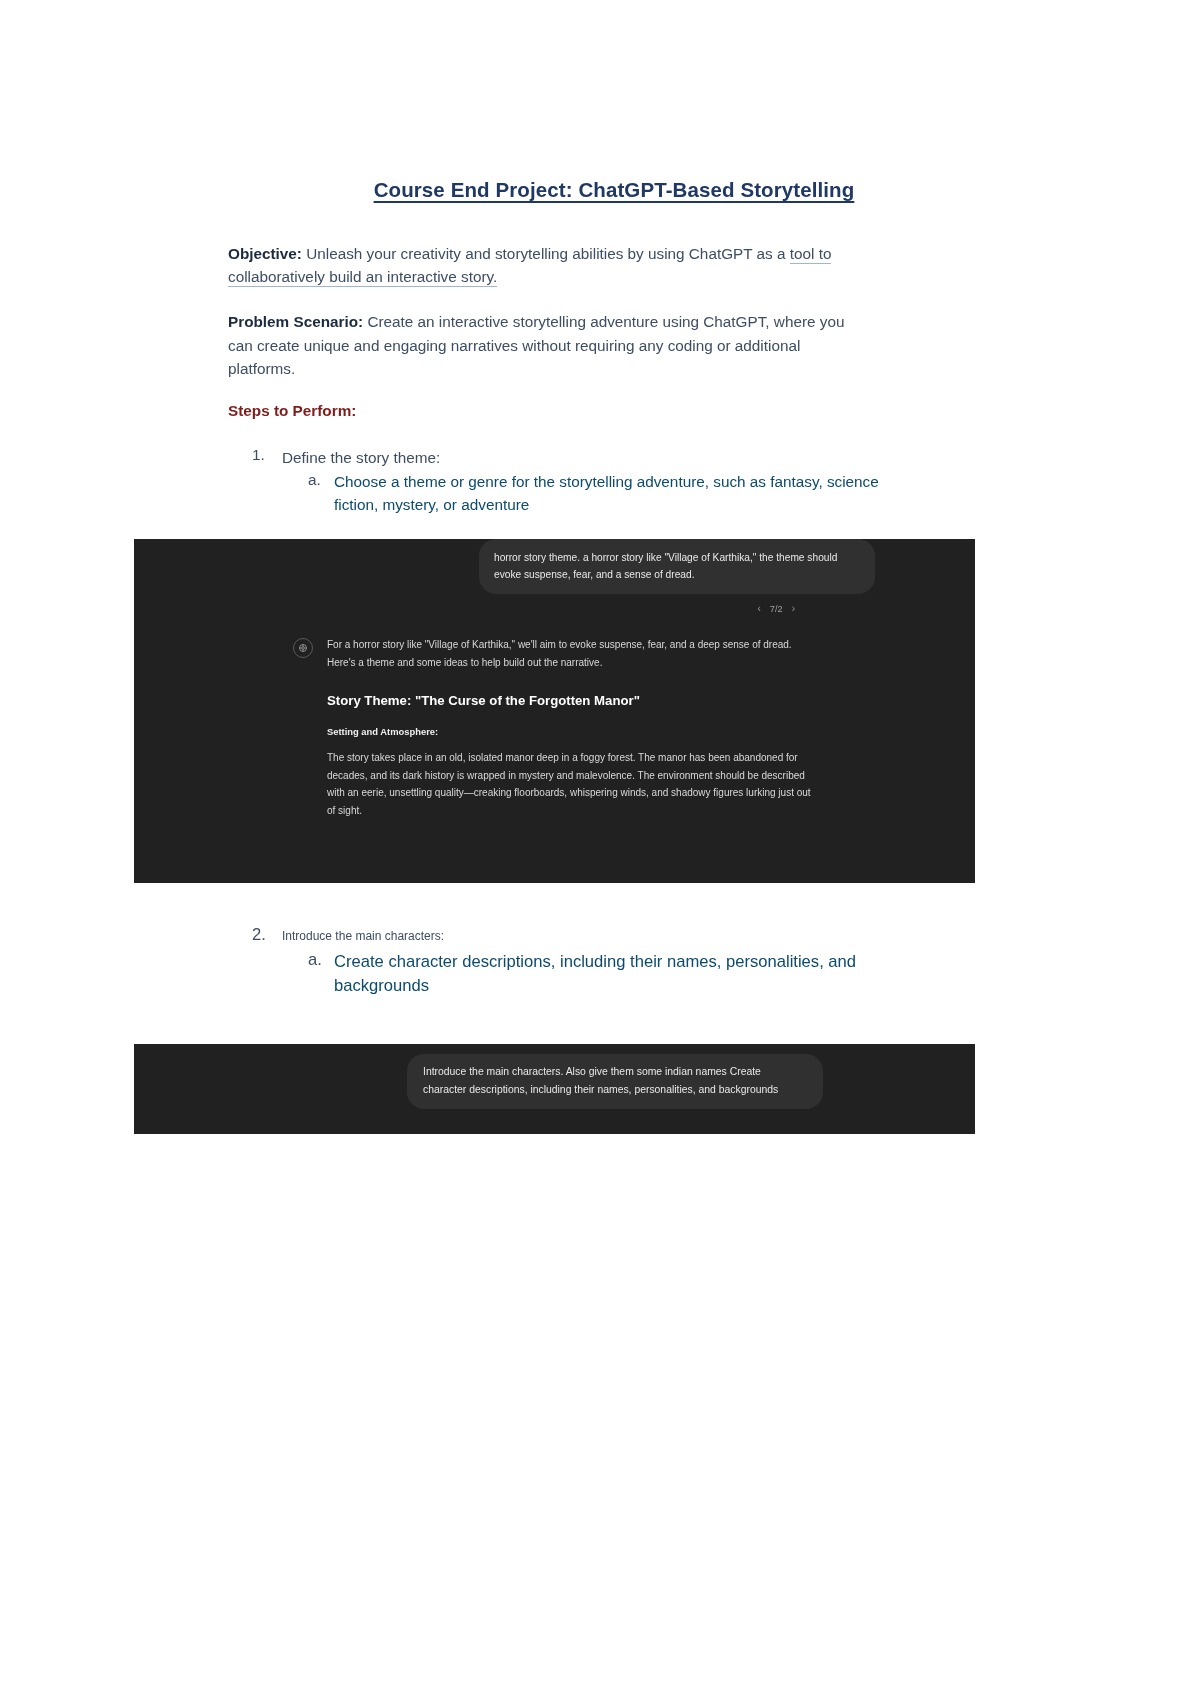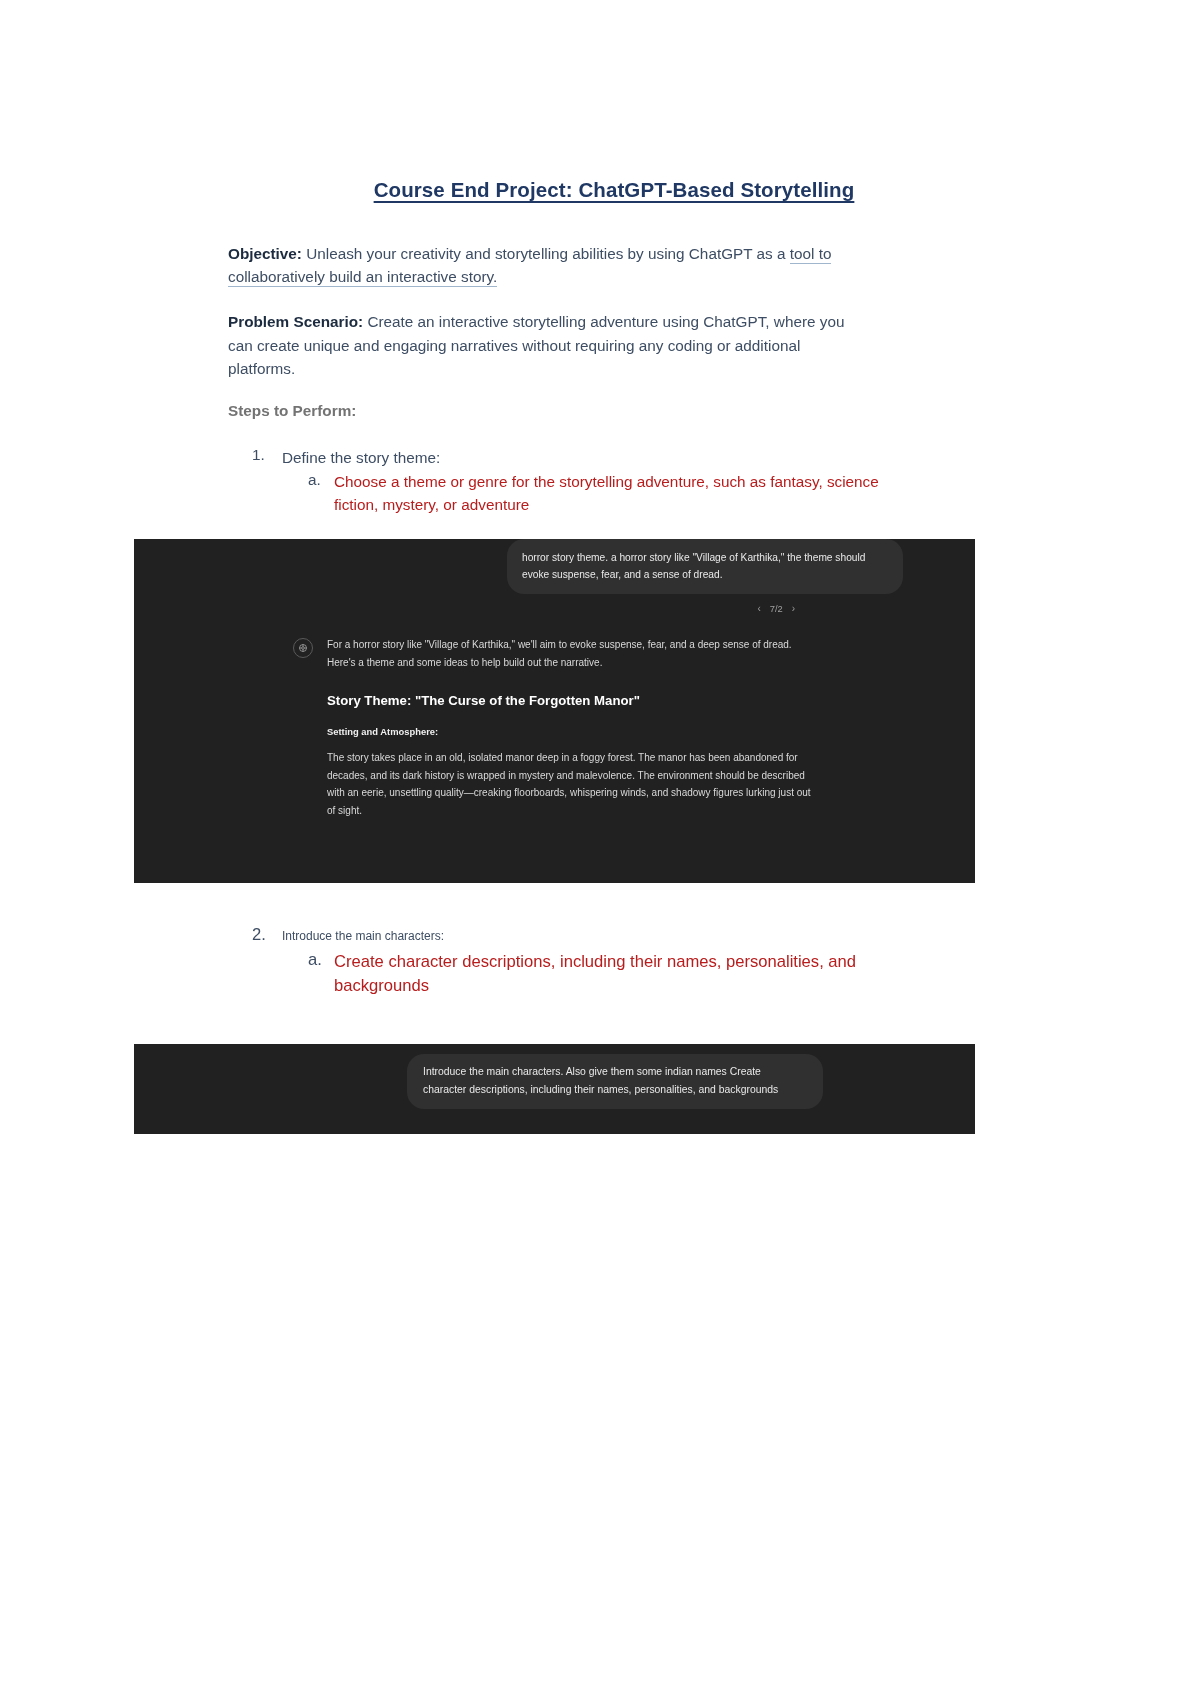--- a/index.html
+++ b/index.html
@@ -58,21 +58,21 @@
     max-width: 606px;
   }
   .underlined-run {
     border-bottom: 1px solid #9fb6cd;
     padding-bottom: 1px;
   }
 
   .steps-heading {
     font-size: 15.3px;
     font-weight: bold;
-    color: #737373;
+    color: #7f1d1d;
     margin: 0 0 26px 0;
   }
 
   
   ol.level1 {
     list-style: none;
     margin: 0;
     padding: 0;
   }
   ol.level1 > li {
@@ -106,21 +106,21 @@
   .alpha-marker {
     position: absolute;
     left: 26px;
     top: 0;
     font-size: 15.3px;
     color: #3d4d63;
   }
   .l2-text {
     font-size: 15.3px;
     line-height: 22.5px;
-    color: #b91c1c;
+    color: #0c4a6e;
     display: block;
     max-width: 560px;
   }
 
   .step2 .l1-text { font-size: 12px; }
   .step2 .num-marker { font-size: 16.6px; }
   .step2 .alpha-marker { font-size: 16.6px; }
   .step2 .l2-text { font-size: 16.6px; line-height: 24px; max-width: 570px; }
 
   
@@ -183,21 +183,21 @@
     display: flex;
     align-items: center;
     justify-content: center;
     font-weight: bold;
   }
 
   
   .user-row {
     display: flex;
     justify-content: flex-end;
-    padding-right: 72px;
+    padding-right: 100px;
   }
   .user-bubble {
     background: #303030;
     border-radius: 17px;
     padding: 10px 15px 11px 15px;
     max-width: 366px;
     font-size: 10.2px;
     line-height: 17px;
     color: #e9e9e9;
   }

